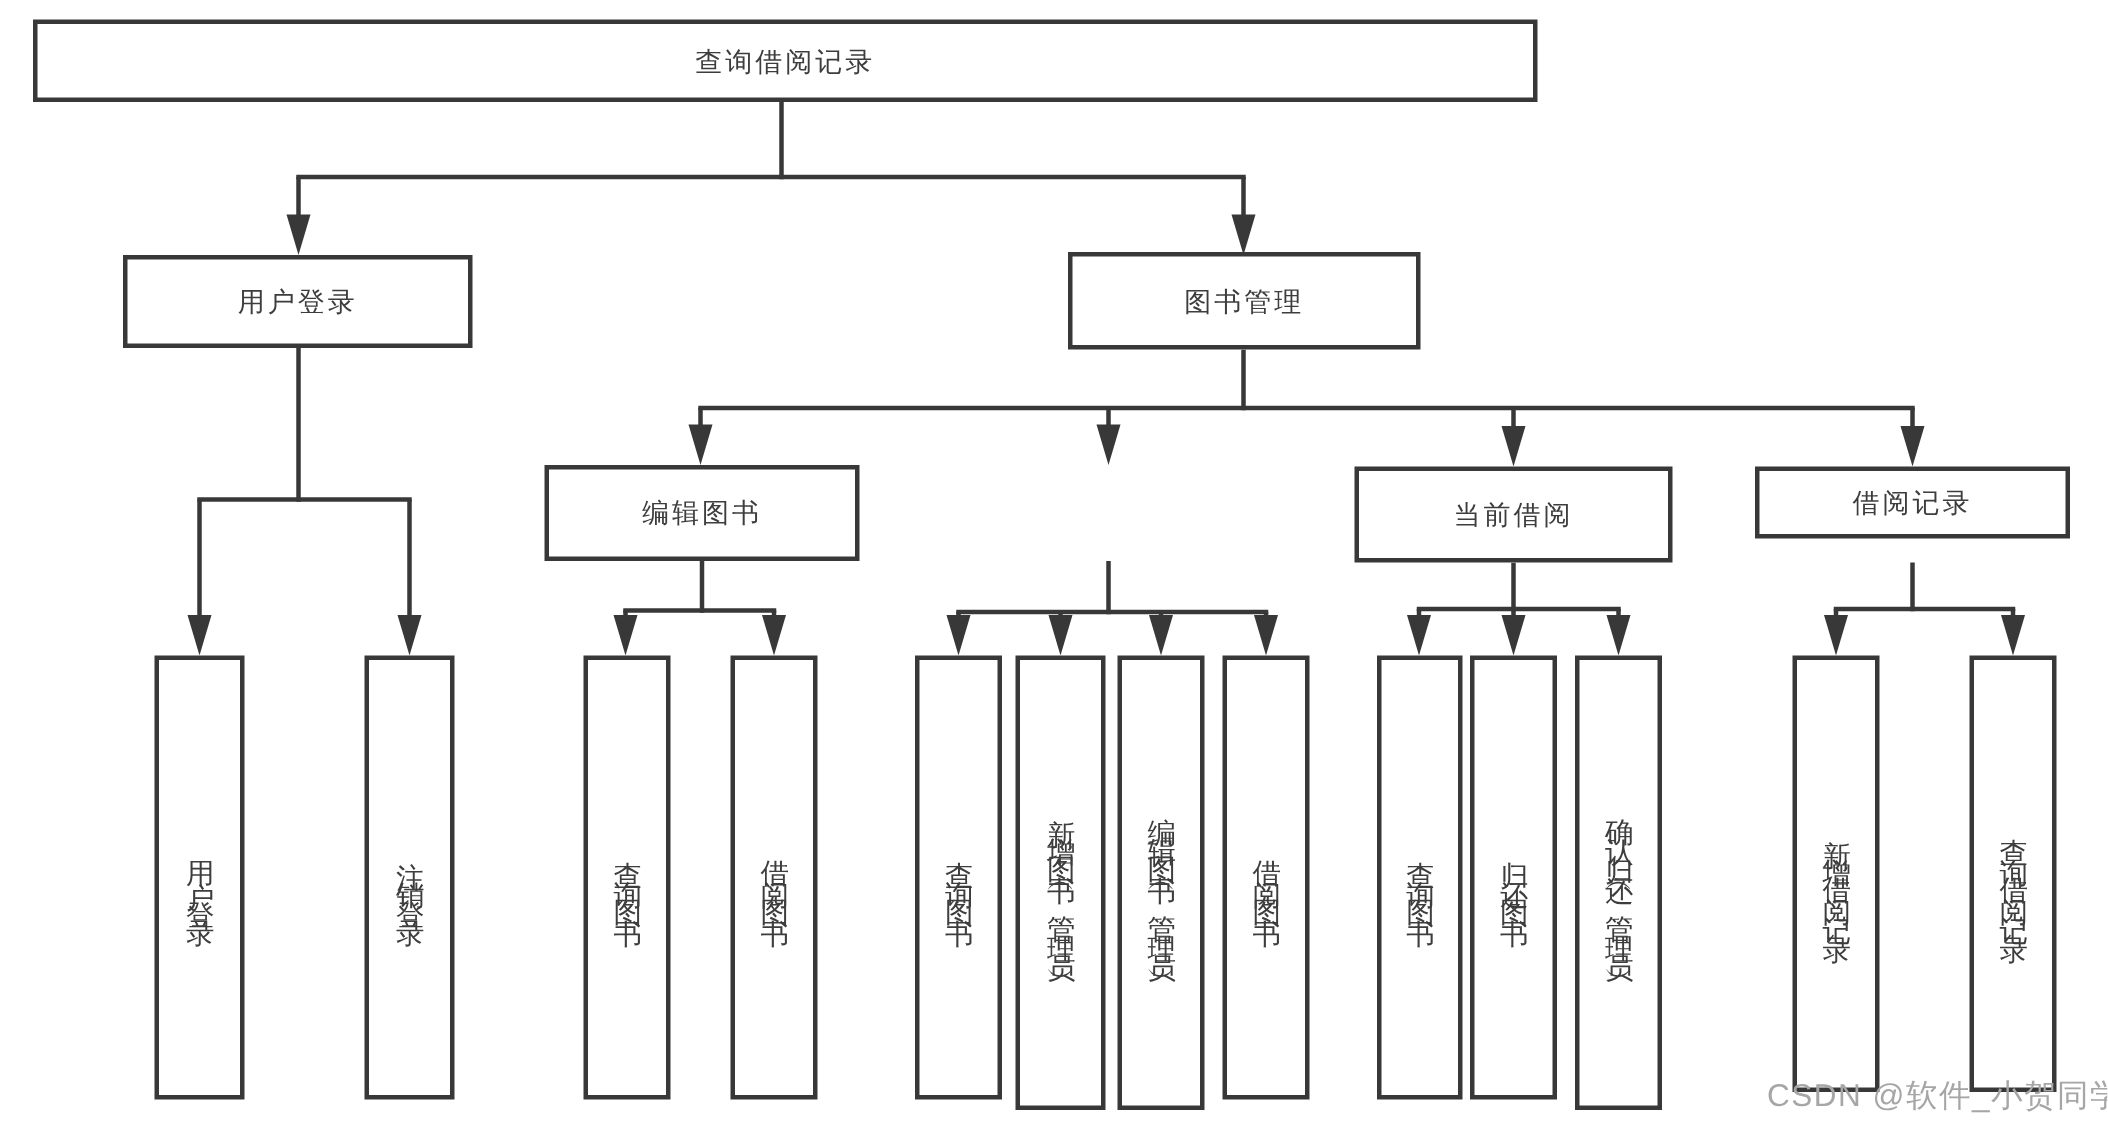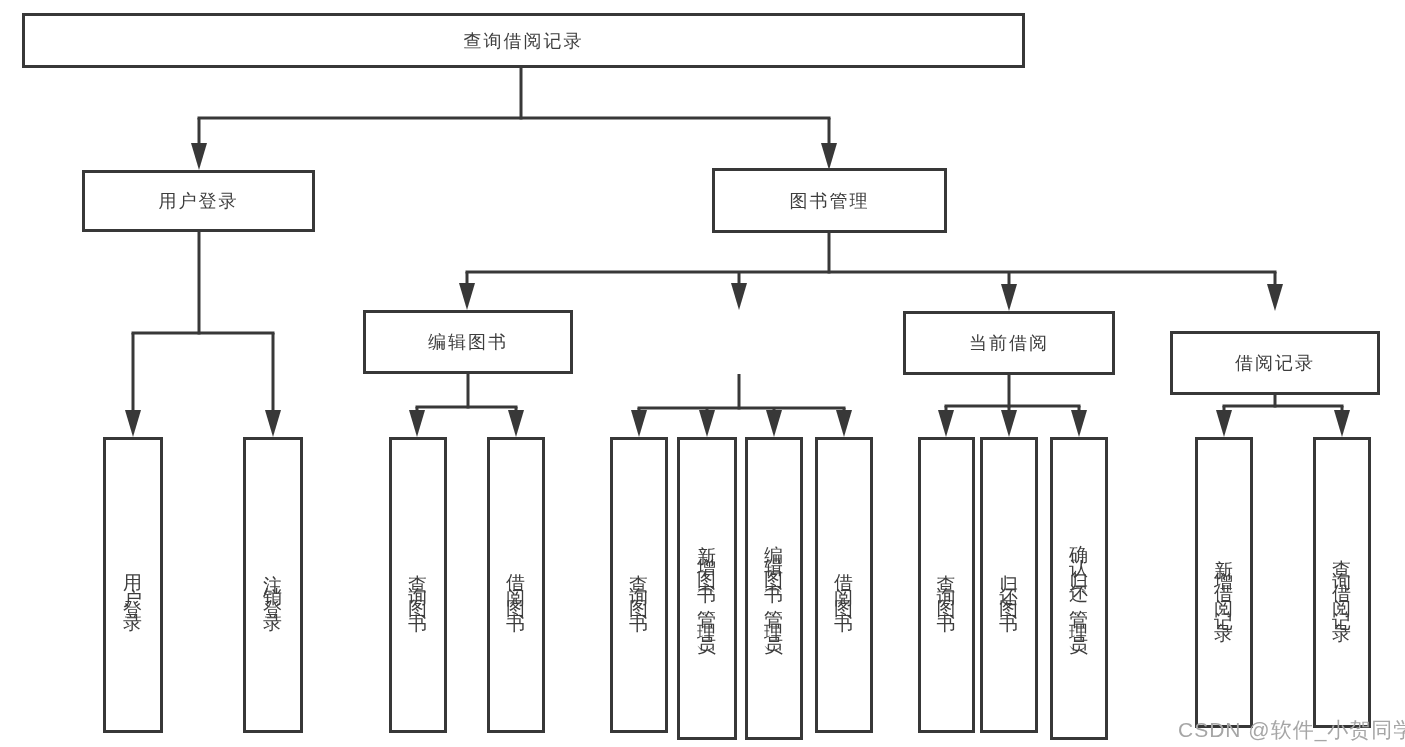--- a/index.html
+++ b/index.html
@@ -145,21 +145,21 @@
   <div class="node h-node" style="left:712px; top:168px; width:235px; height:65px;">
     <span>图书管理</span>
   </div>
 
   <div class="node h-node" style="left:363px; top:310px; width:210px; height:64px;">
     <span>编辑图书</span>
   </div>
   <div class="node h-node" style="left:903px; top:311px; width:212px; height:64px;font-family:Liberation Mono, monospace;">
     <span>当前借阅</span>
   </div>
-  <div class="node h-node" style="left:1170px; top:311px; width:210px; height:64px;margin-top:20px;">
+  <div class="node h-node" style="left:1170px; top:311px; width:210px; height:48px;">
     <span>借阅记录</span>
   </div>
 
   <div class="node v-node" style="left:103px; top:437px; width:60px; height:296px;">
     <span>用户登录</span>
   </div>
   <div class="node v-node" style="left:243px; top:437px; width:60px; height:296px;">
     <span>注销登录</span>
   </div>
 

